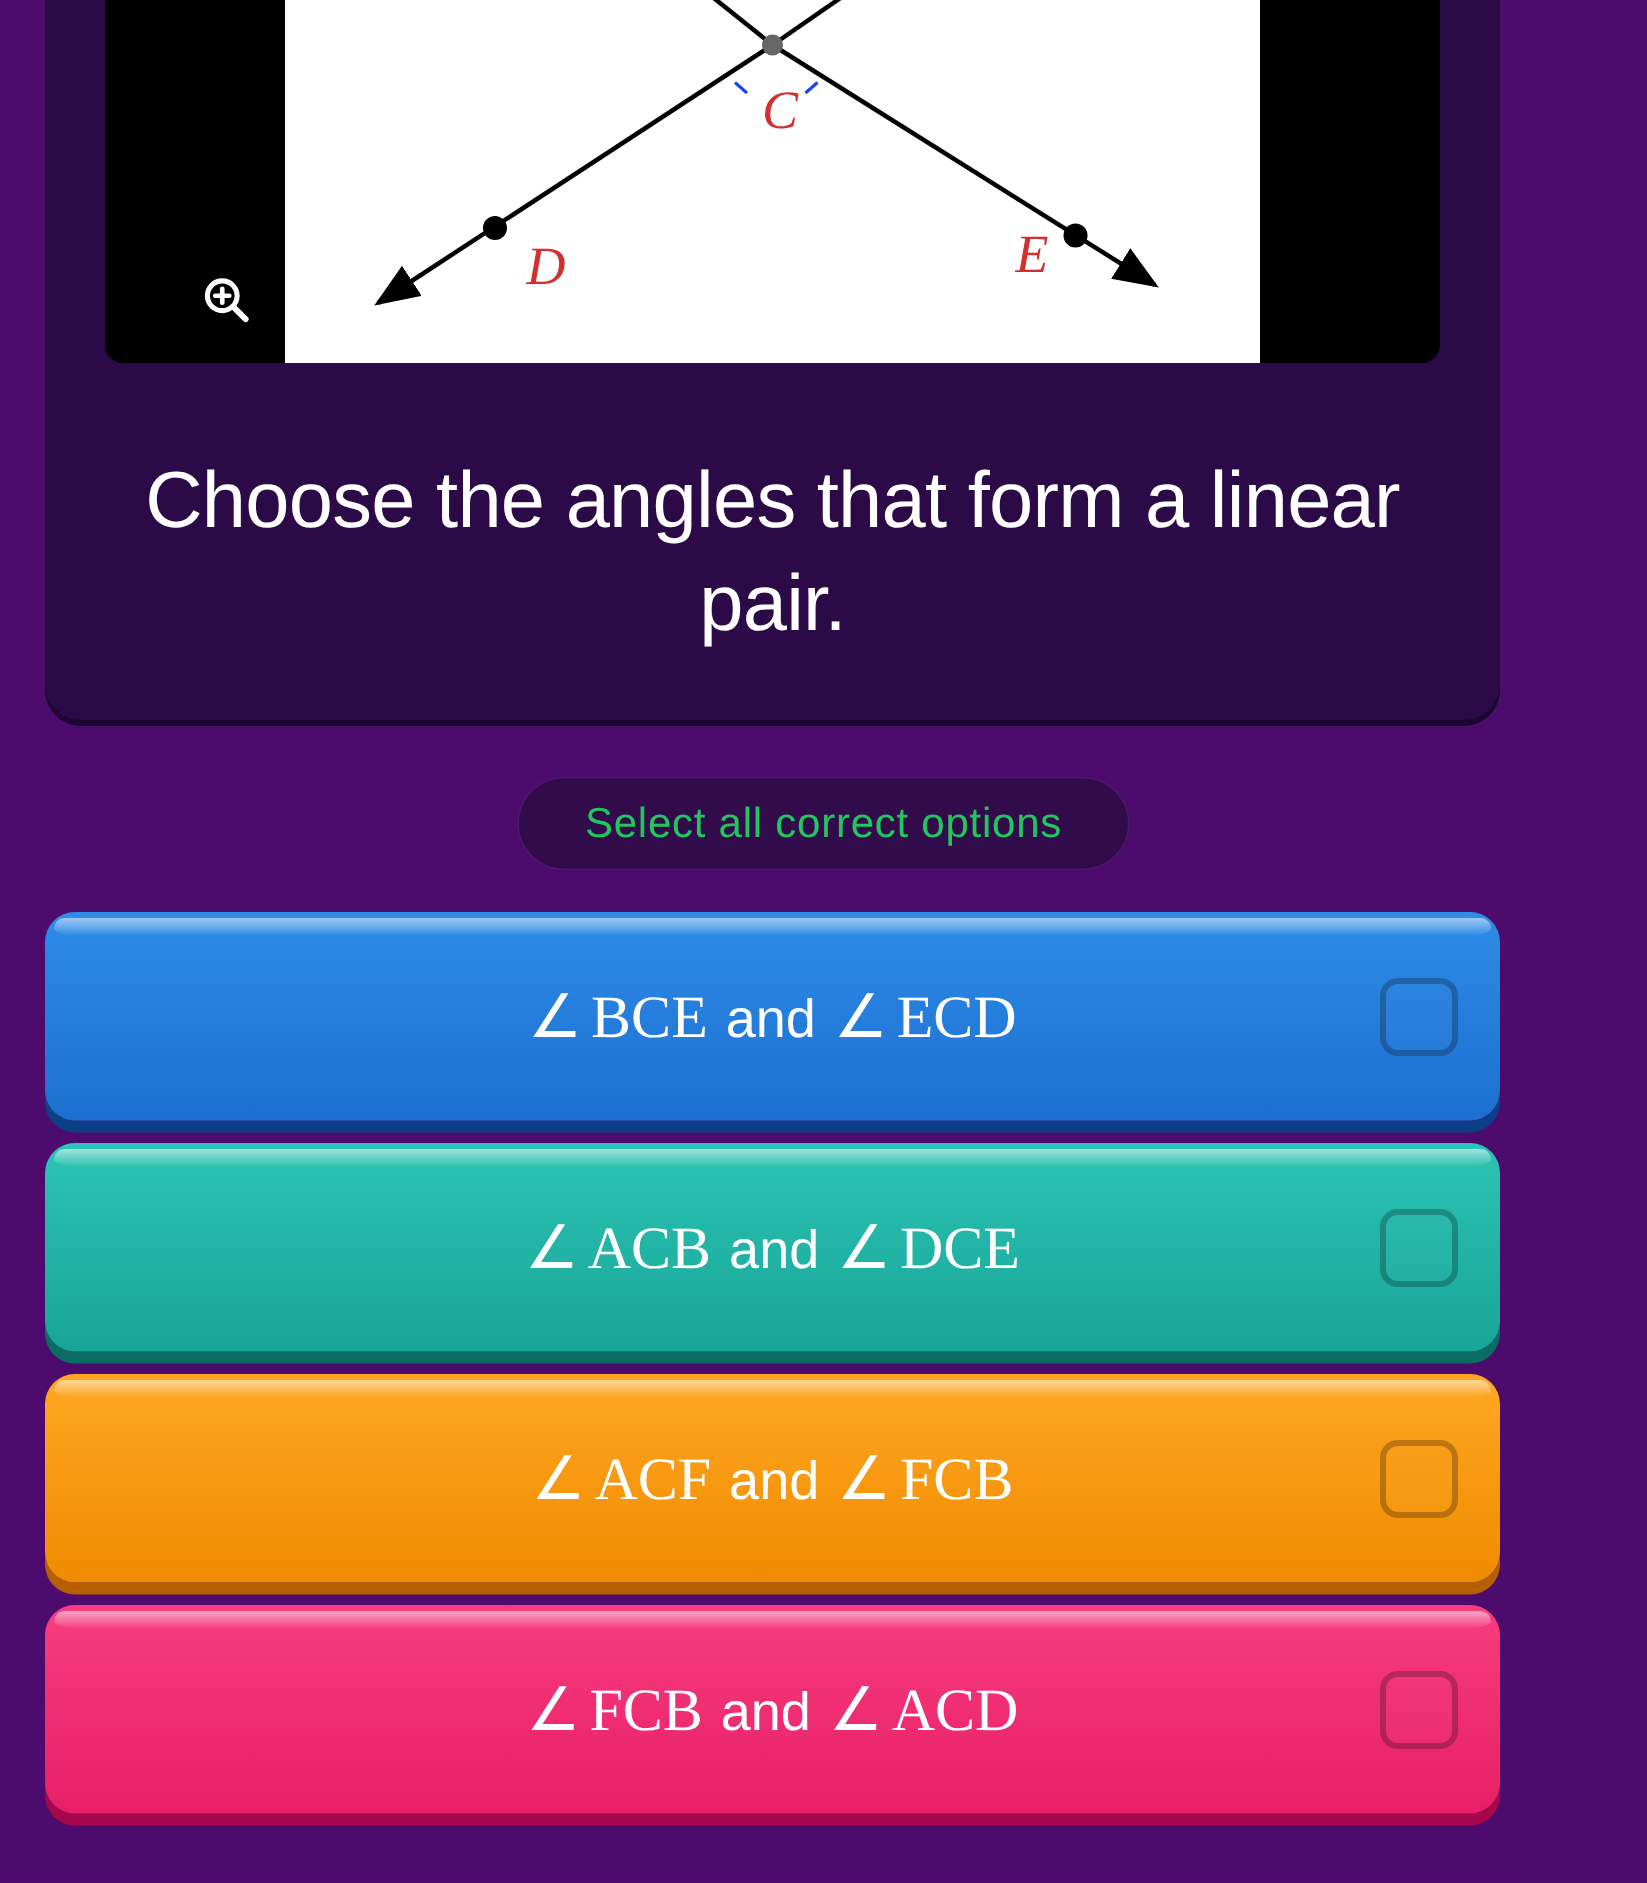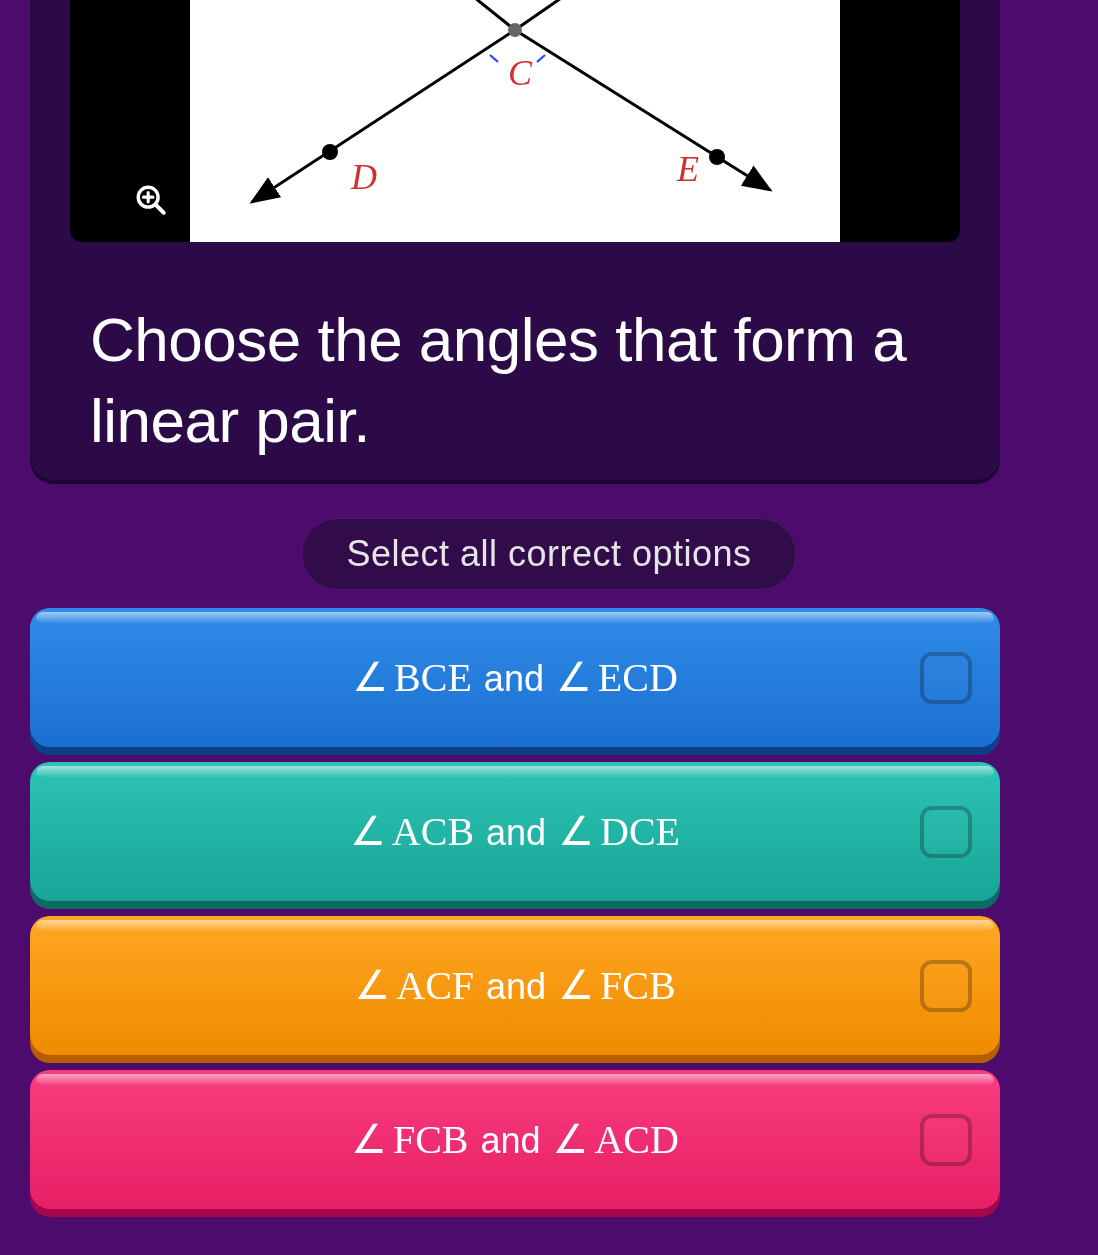--- a/index.html
+++ b/index.html
@@ -53,37 +53,37 @@
     justify-content: center;
     cursor: pointer;
   }
   .zoom-btn svg { width: 34px; height: 34px; }
   .question-text {
     position: absolute;
     left: 60px;
     right: 60px;
     top: 300px;
     color: #fff;
-    font-size: 62px;
+    font-size: 53px;
     font-weight: 400;
-    text-align: left;
+    text-align: center;
     line-height: 1.3;
     letter-spacing: -0.5px;
   }
   .instruction-pill {
     position: absolute;
     left: 50%;
     transform: translateX(-50%);
     top: 518px;
     padding: 14px 44px;
     background: #320b4b;
     border: 1px solid #4a1a6a;
     border-radius: 999px;
-    color: #e5e5e5;
-    font-size: 36px;
+    color: #22c55e;
+    font-size: 28px;
     font-weight: 300;
     letter-spacing: 0.5px;
   }
   .options {
     position: absolute;
     left: 30px;
     top: 608px;
     width: 970px;
     display: flex;
     flex-direction: column;

